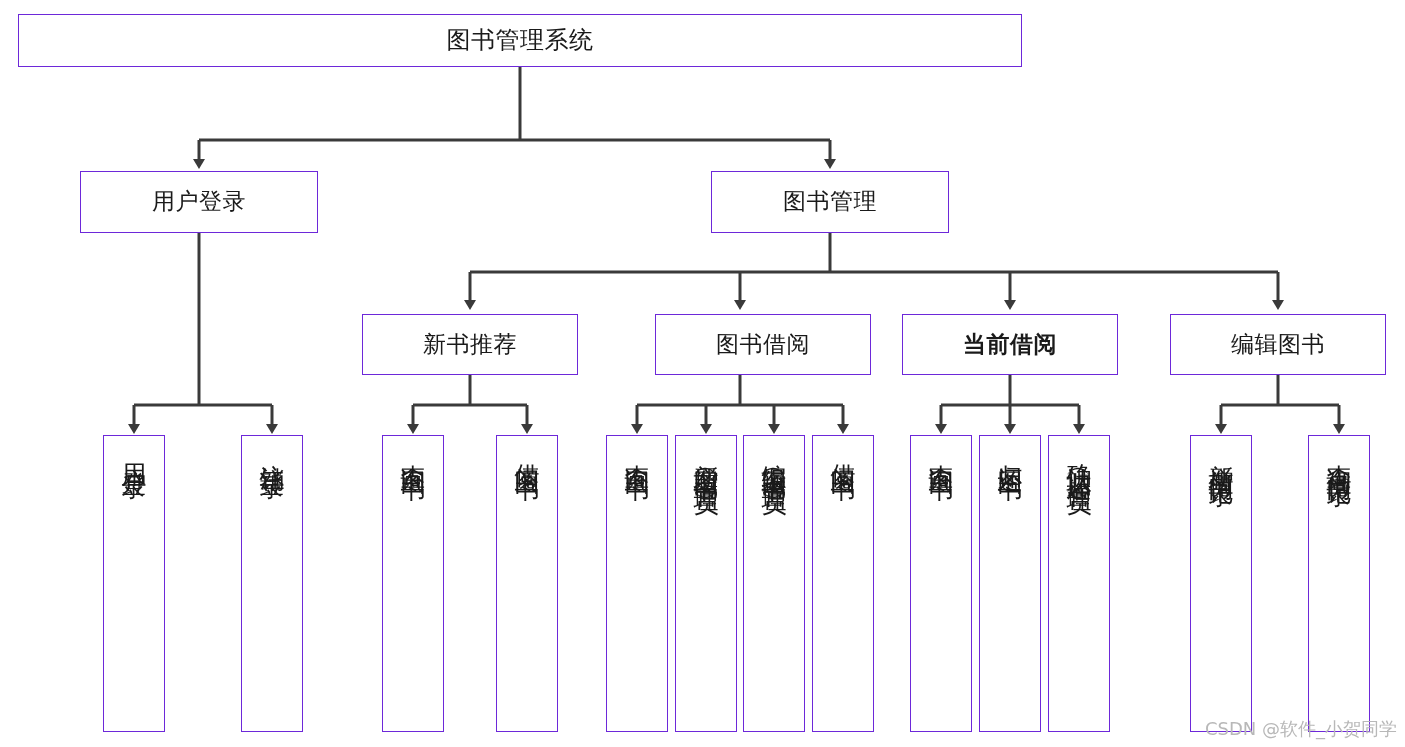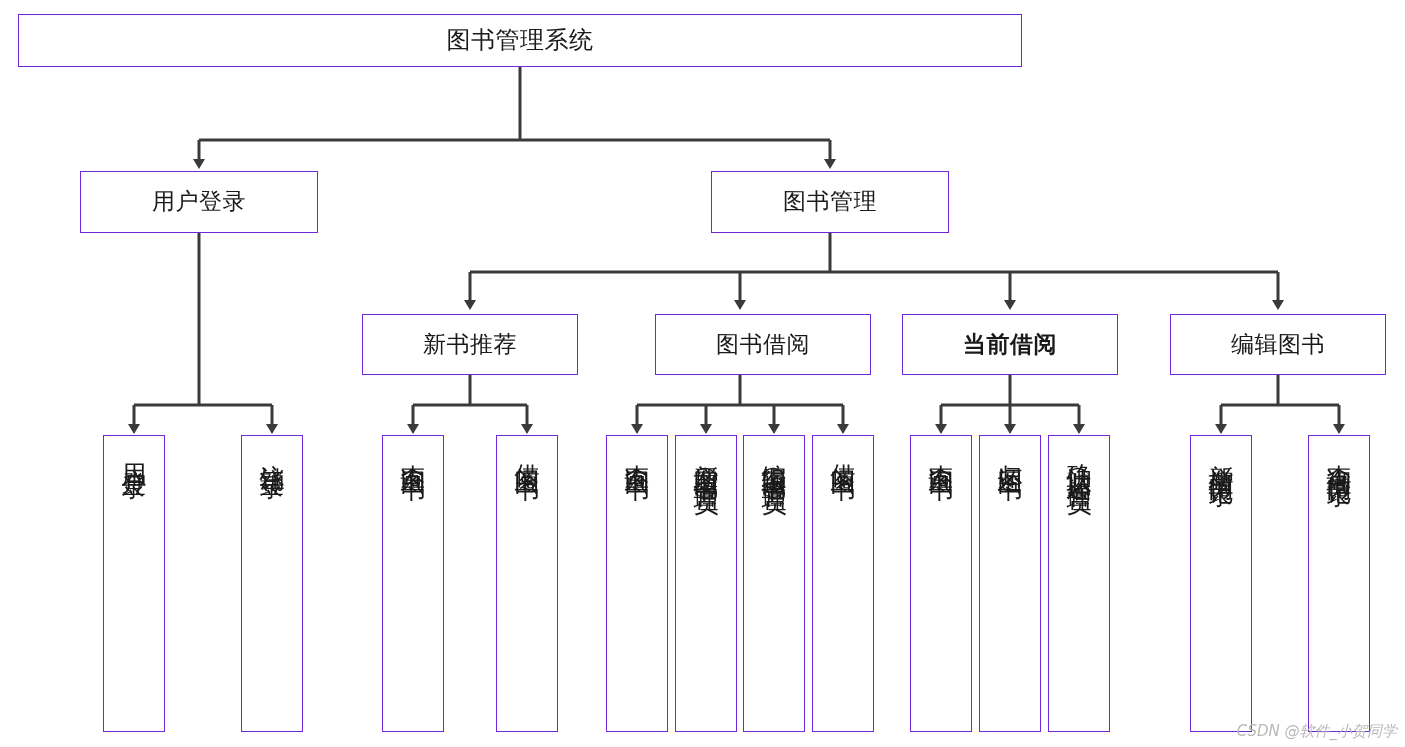--- a/index.html
+++ b/index.html
@@ -57,25 +57,24 @@
     font-size: 25px;
     line-height: 1.0;
     letter-spacing: 4px;
     white-space: nowrap;
   }
   .watermark {
     position: absolute;
     right: 8px;
     bottom: 6px;
     color: #b8b8b8;
-    font-size: 15px;
+    font-size: 18px;
     z-index: 5;
     white-space: nowrap;
     pointer-events: none;
-    font-style: italic;
   }
 </style>
 </head>
 <body>
 
 <div id="canvas">
 
   <svg id="edges" viewBox="0 0 1405 747" xmlns="http://www.w3.org/2000/svg">
     <defs>
       <marker id="arrow" markerWidth="10" markerHeight="12" refX="1" refY="6" orient="auto" markerUnits="userSpaceOnUse">

